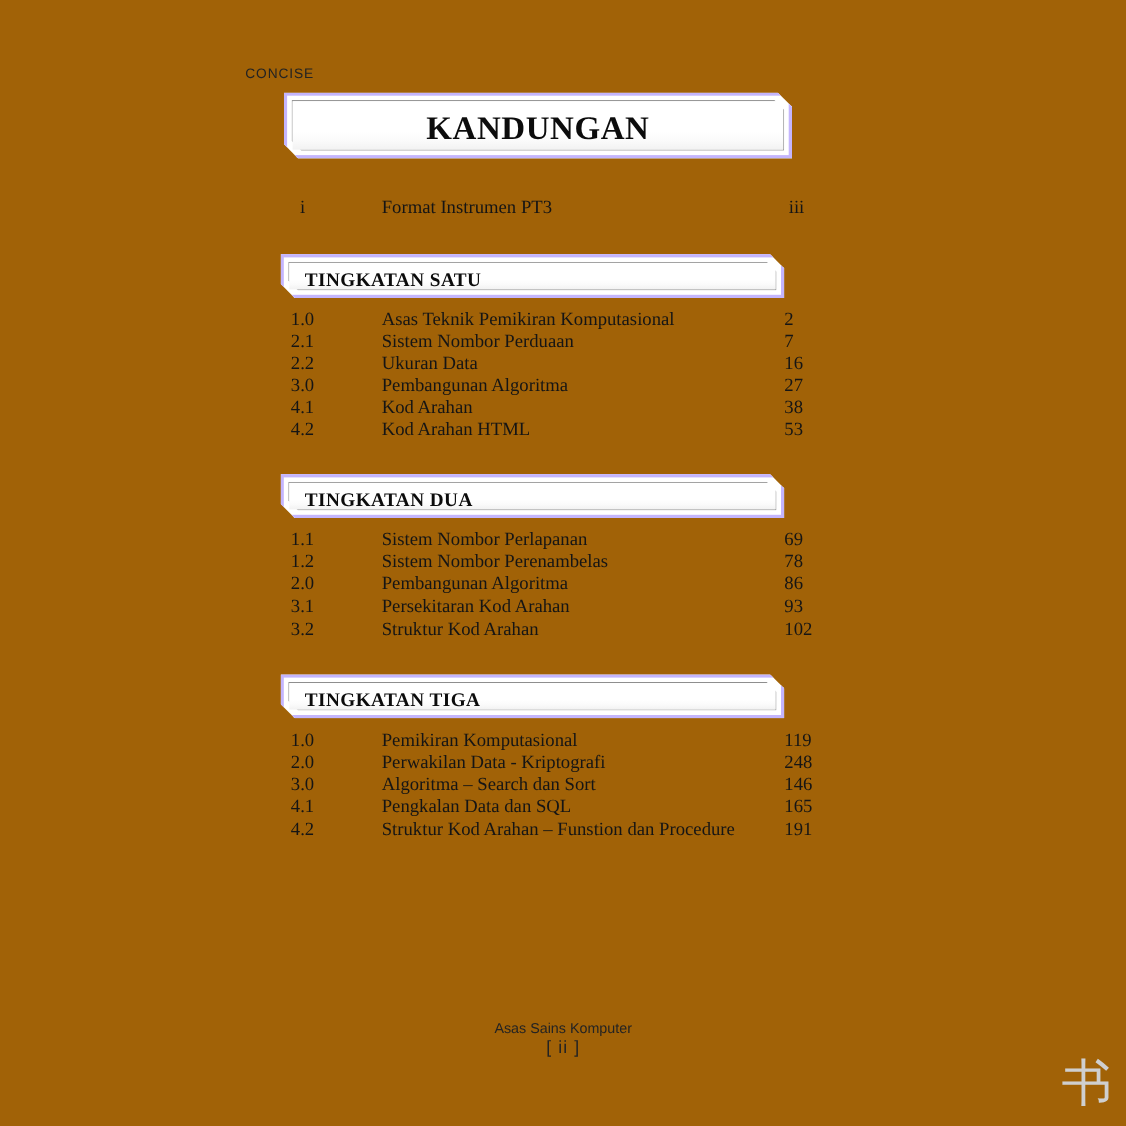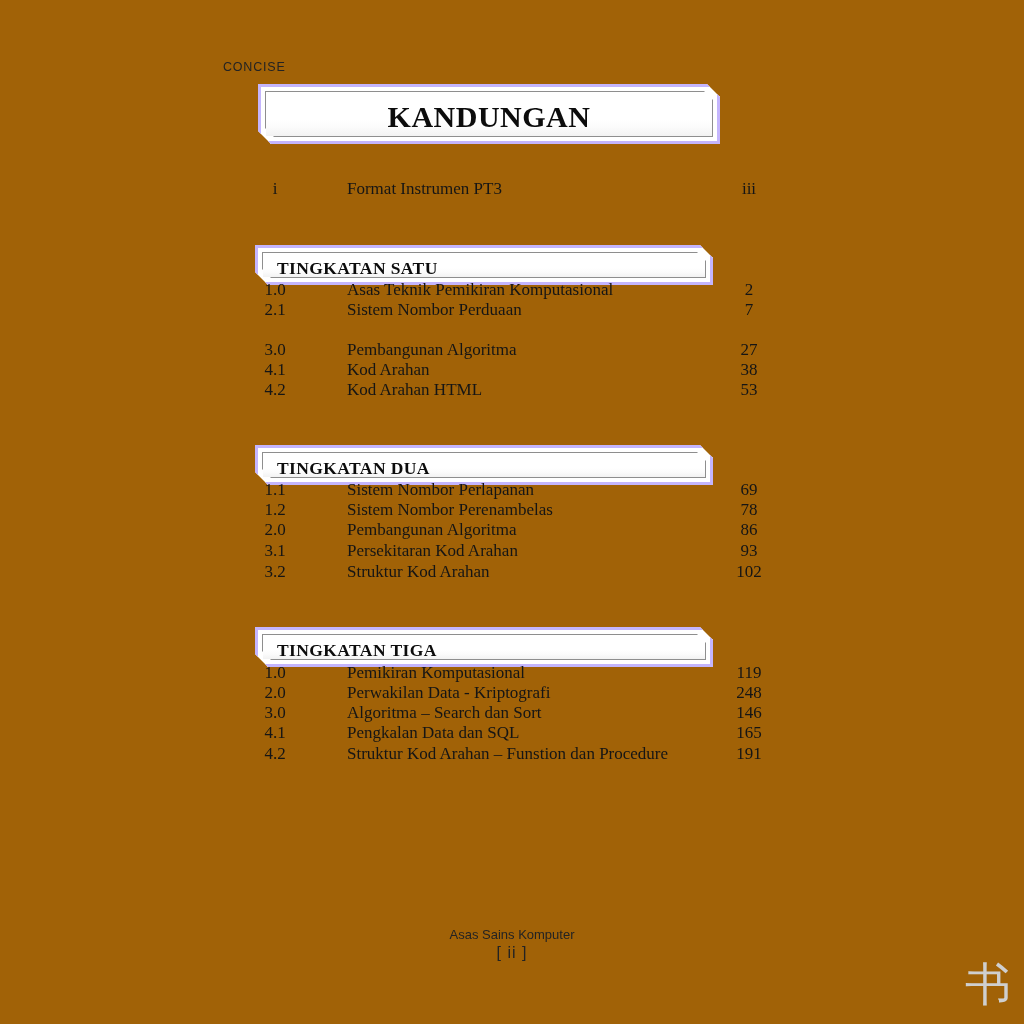--- a/index.html
+++ b/index.html
@@ -106,21 +106,20 @@
     font-weight: bold;
     letter-spacing: 0.5px;
     color: #0c0c0c;
   }
 
   
   .section-plaque {
     left: 255px;
     width: 458px;
     height: 40px;
-    margin-top: 14px;
   }
   .section-plaque .plaque-text {
     padding-left: 19px;
     line-height: 40px;
     font-size: 17.5px;
     font-weight: bold;
     letter-spacing: 0.4px;
     color: #0c0c0c;
   }
 
@@ -142,21 +141,21 @@
   }
   .toc-title {
     position: absolute;
     left: 92px;
     white-space: nowrap;
   }
   .toc-page {
     position: absolute;
     left: 458px;
     width: 72px;
-    text-align: center;
+    text-align: left;
     white-space: nowrap;
   }
   
   .toc-row.preface .toc-page {
     left: 462px;
     width: 64px;
   }
 
   
   .footer {
@@ -217,20 +216,25 @@
   <div class="toc-row" style="top:280px;">
     <span class="toc-num">1.0</span>
     <span class="toc-title">Asas Teknik Pemikiran Komputasional</span>
     <span class="toc-page">2</span>
   </div>
   <div class="toc-row" style="top:300px;">
     <span class="toc-num">2.1</span>
     <span class="toc-title">Sistem Nombor Perduaan</span>
     <span class="toc-page">7</span>
   </div>
+  <div class="toc-row" style="top:320px;">
+    <span class="toc-num">2.2</span>
+    <span class="toc-title">Ukuran Data</span>
+    <span class="toc-page">16</span>
+  </div>
   <div class="toc-row" style="top:340px;">
     <span class="toc-num">3.0</span>
     <span class="toc-title">Pembangunan Algoritma</span>
     <span class="toc-page">27</span>
   </div>
   <div class="toc-row" style="top:360px;">
     <span class="toc-num">4.1</span>
     <span class="toc-title">Kod Arahan</span>
     <span class="toc-page">38</span>
   </div>

